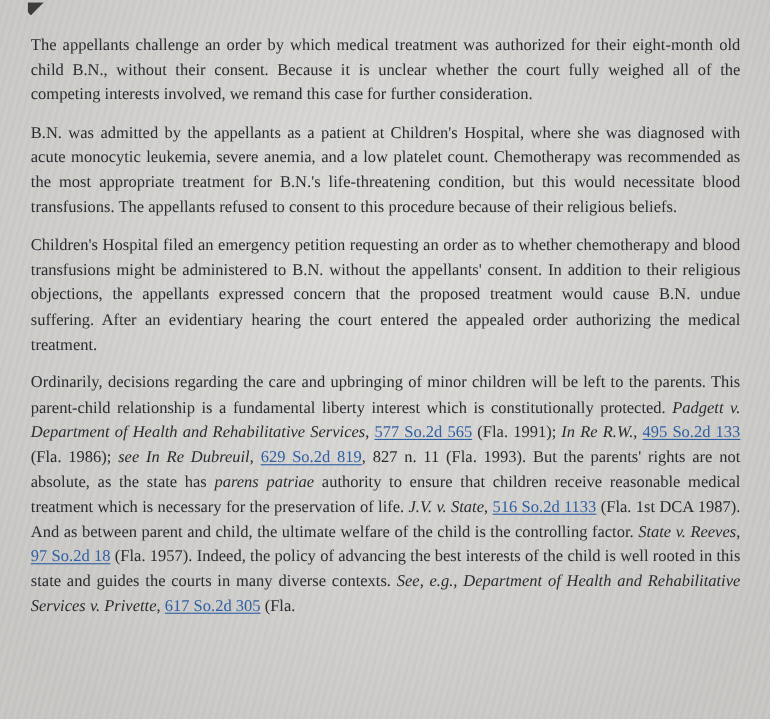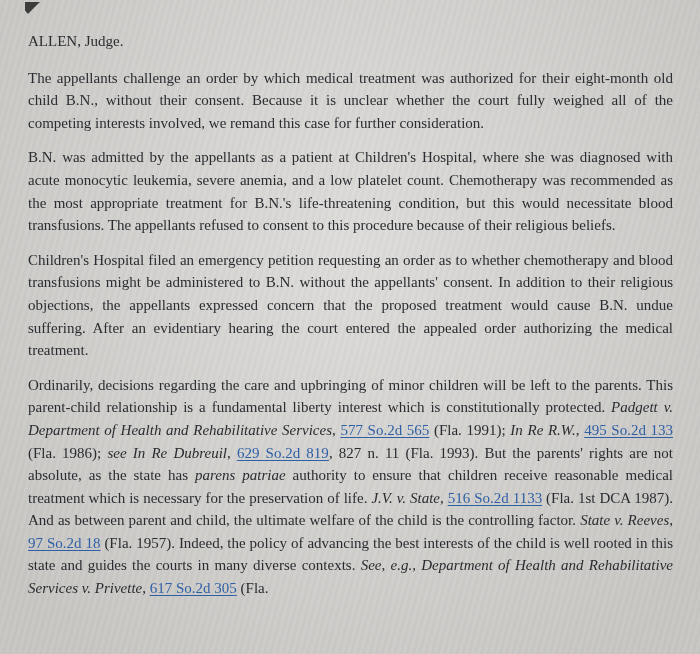--- a/index.html
+++ b/index.html
@@ -48,20 +48,19 @@
     clip-path: polygon(0 0, 100% 0, 55% 55%, 20% 100%, 0 70%);
     opacity: 0.9;
   }
 </style>
 </head>
 <body>
 
 <div class="corner-mark"></div>
 
 <div class="page">
-  <p class="byline">ALLEN, Judge.</p>
   <div id="doc">
       <p class="para"><span>The appellants challenge an order by which medical treatment was authorized for their eight-month old child B.N., without their consent. Because it is unclear whether the court fully weighed all of the competing interests involved, we remand this case for further consideration.</span></p>
       <p class="para"><span>B.N. was admitted by the appellants as a patient at Children's Hospital, where she was diagnosed with acute monocytic leukemia, severe anemia, and a low platelet count. Chemotherapy was recommended as the most appropriate treatment for B.N.'s life-threatening condition, but this would necessitate blood transfusions. The appellants refused to consent to this procedure because of their religious beliefs.</span></p>
       <p class="para"><span>Children's Hospital filed an emergency petition requesting an order as to whether chemotherapy and blood transfusions might be administered to B.N. without the appellants' consent. In addition to their religious objections, the appellants expressed concern that the proposed treatment would cause B.N. undue suffering. After an evidentiary hearing the court entered the appealed order authorizing the medical treatment.</span></p>
       <p class="para"><span>Ordinarily, decisions regarding the care and upbringing of minor children will be left to the parents. This parent-child relationship is a fundamental liberty interest which is constitutionally protected. </span><span class="i">Padgett v. Department of Health and Rehabilitative Services</span><span>, </span><a class="cite" href="#">577 So.2d 565</a><span> (Fla. 1991); </span><span class="i">In Re R.W.</span><span>, </span><a class="cite" href="#">495 So.2d 133</a><span> (Fla. 1986); </span><span class="i">see In Re Dubreuil</span><span>, </span><a class="cite" href="#">629 So.2d 819</a><span>, 827 n. 11 (Fla. 1993). But the parents' rights are not absolute, as the state has </span><span class="i">parens patriae</span><span> authority to ensure that children receive reasonable medical treatment which is necessary for the preservation of life. </span><span class="i">J.V. v. State</span><span>, </span><a class="cite" href="#">516 So.2d 1133</a><span> (Fla. 1st DCA 1987). And as between parent and child, the ultimate welfare of the child is the controlling factor. </span><span class="i">State v. Reeves</span><span>, </span><a class="cite" href="#">97 So.2d 18</a><span> (Fla. 1957). Indeed, the policy of advancing the best interests of the child is well rooted in this state and guides the courts in many diverse contexts. </span><span class="i">See, e.g., Department of Health and Rehabilitative Services v. Privette</span><span>, </span><a class="cite" href="#">617 So.2d 305</a><span> (Fla.</span></p>
     </div>
 </div>
 
 </body></html>

